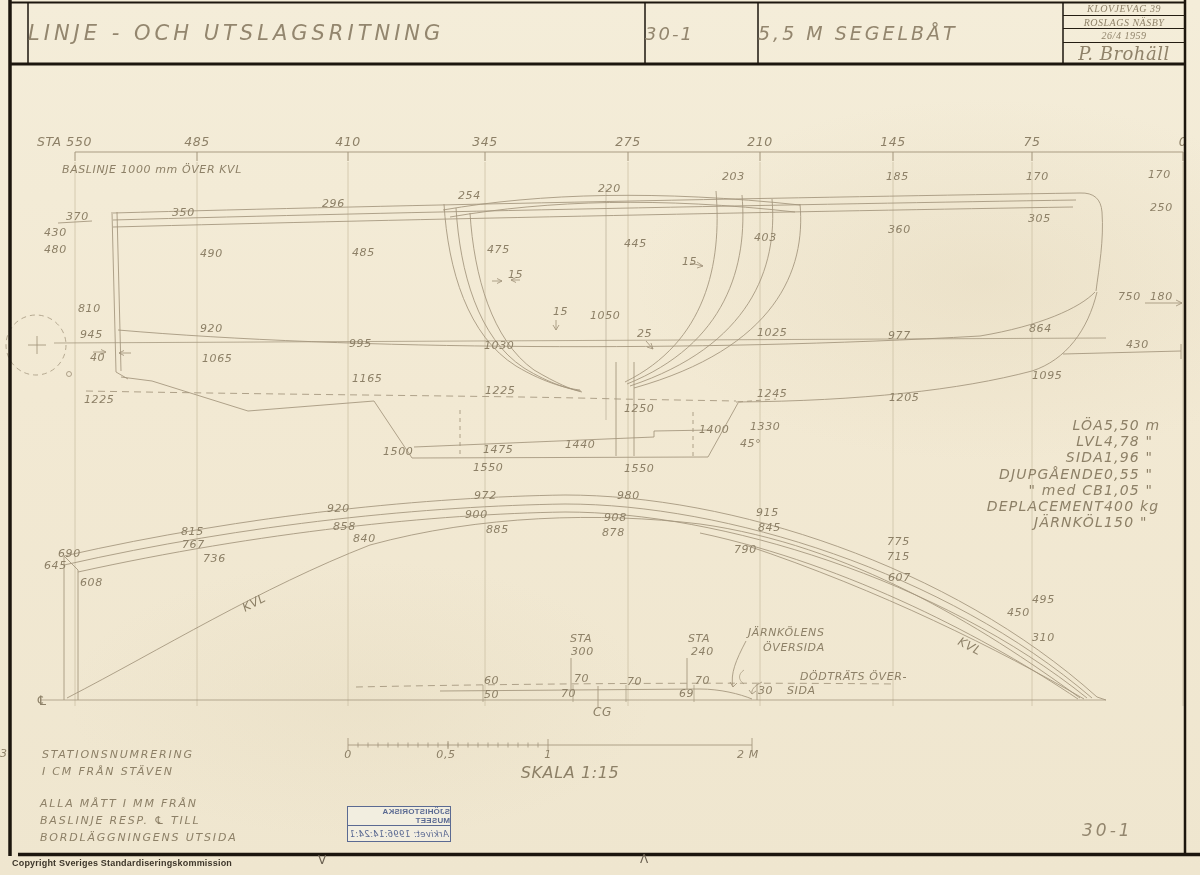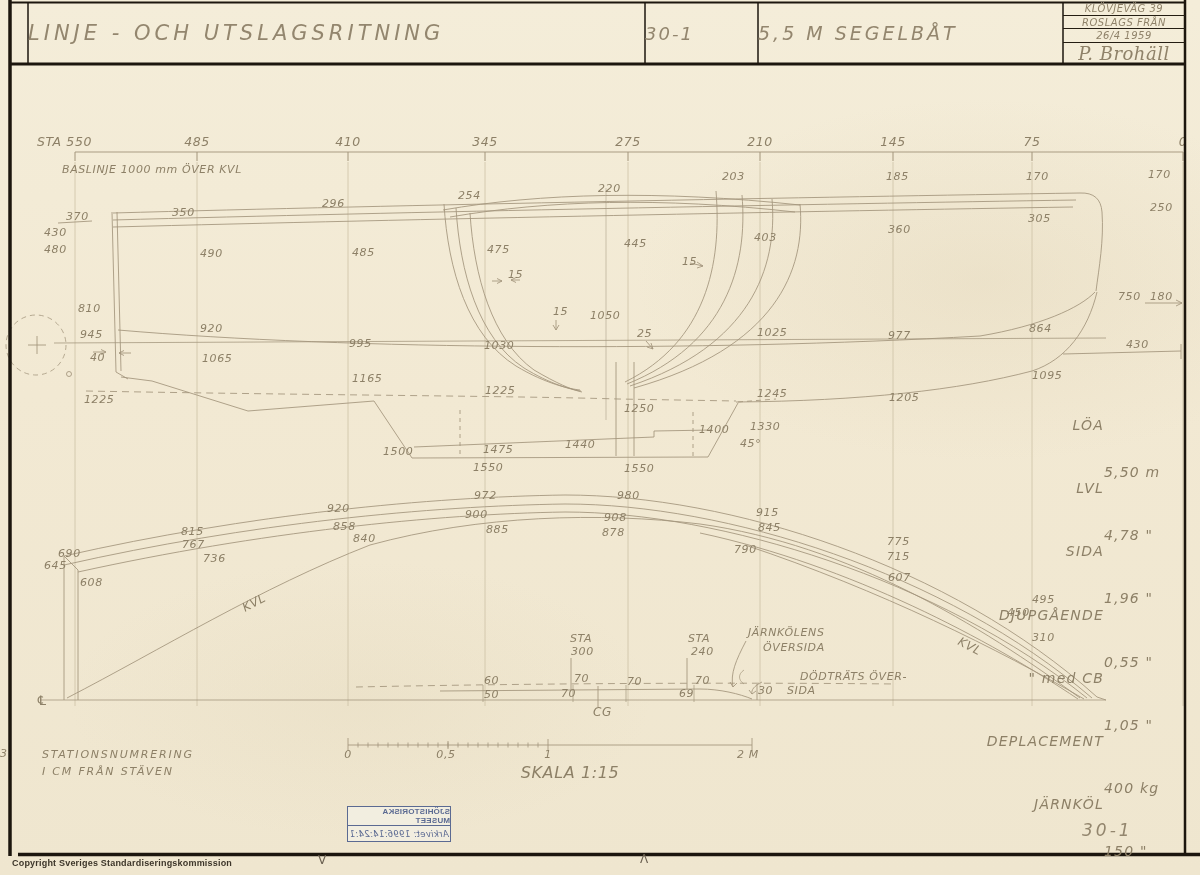--- a/index.html
+++ b/index.html
@@ -16,27 +16,27 @@
   .hand{color:#93866e;font-style:italic;}
   .cell{position:absolute;top:2px;height:62px;display:flex;align-items:center;justify-content:flex-start;}
   .title-cell{left:28px;width:617px;}
   .title-cell span{font-size:21px;letter-spacing:4px;}
   .number-cell{left:645px;width:113px;}
   .number-cell span{font-size:18px;letter-spacing:2px;}
   .subtitle-cell{left:758px;width:334px;}
   .subtitle-cell span{font-size:19px;letter-spacing:3px;}
   #info-box{position:absolute;left:1063px;top:2px;width:122px;height:62px;display:flex;flex-direction:column;}
   .info-row{flex:1;display:flex;align-items:center;justify-content:center;
-    font-size:10px;letter-spacing:.5px;color:#8f8269;font-style:italic;border-top:1.5px solid #241d12;}
+    font-size:10px;letter-spacing:.5px;color:#8f8269;font-style:italic;border-top:1.5px solid #241d12;font-family:Liberation Serif, serif;}
   .info-row:first-child{border-top:none;}
   .info-row:last-child{font-family:"DejaVu Serif",serif;font-size:18px;}
   #specs{position:absolute;left:986px;top:417px;width:200px;}
   .spec-row{display:flex;font-style:italic;color:#8d8067;font-size:14px;letter-spacing:1.2px;line-height:16.2px;text-align:right;}
   .spec-label{width:118px;white-space:nowrap;}
-  .spec-value{white-space:nowrap;margin-top:47px;}
+  .spec-value{white-space:nowrap;}
   .note{position:absolute;color:#8d8067;font-style:italic;font-size:11px;letter-spacing:1.8px;line-height:17px;}
   #note-stations{left:42px;top:746px;}
   #note-measure{left:40px;top:795px;}
   #stamp{position:absolute;left:347px;top:806px;width:102px;height:34px;
     border:1.5px solid #5b6a92;background:rgba(243,240,229,.75);
     transform:scaleX(-1);color:#5b6a92;display:flex;flex-direction:column;}
   #stamp .s1{flex:1;display:flex;align-items:center;justify-content:center;
     font-family:"Liberation Sans",sans-serif;font-weight:700;font-size:8px;letter-spacing:.2px;
     border-bottom:1.2px solid #5b6a92;}
   #stamp .s2{flex:1;display:flex;align-items:center;justify-content:center;
@@ -310,21 +310,21 @@
     <span class="hand">LINJE - OCH UTSLAGSRITNING</span>
   </div>
   <div class="cell number-cell">
     <span class="hand">30-1</span>
   </div>
   <div class="cell subtitle-cell">
     <span class="hand">5,5 M SEGELBÅT</span>
   </div>
   <div id="info-box">
       <div class="info-row">KLÖVJEVÄG 39</div>
-      <div class="info-row">ROSLAGS FRÅN</div>
+      <div class="info-row">ROSLAGS NÄSBY</div>
       <div class="info-row">26/4 1959</div>
       <div class="info-row">P. Brohäll</div>
     </div>
 
   <div id="specs">
       <div class="spec-row">
         <span class="spec-label">LÖA</span>
         <span class="spec-value">5,50 m</span>
       </div>
       <div class="spec-row">
@@ -349,20 +349,25 @@
       </div>
       <div class="spec-row">
         <span class="spec-label">JÄRNKÖL</span>
         <span class="spec-value">150 "</span>
       </div>
     </div>
 
   <div class="note" id="note-stations">
       <div>STATIONSNUMRERING</div>
       <div>I CM FRÅN STÄVEN</div>
+    </div>
+  <div class="note" id="note-measure">
+      <div>ALLA MÅTT I MM FRÅN</div>
+      <div>BASLINJE RESP. ℄ TILL</div>
+      <div>BORDLÄGGNINGENS UTSIDA</div>
     </div>
 
   <div id="stamp">
     <div class="s1">SJÖHISTORISKA MUSEET</div>
     <div class="s2">Arkivet: 1996:14:24:1</div>
   </div>
 
   <div id="copyright">Copyright Sveriges Standardiseringskommission</div>
   <div id="sheet-number" class="hand">30-1</div>
   <div id="regmark-left" class="regmark">V</div>

